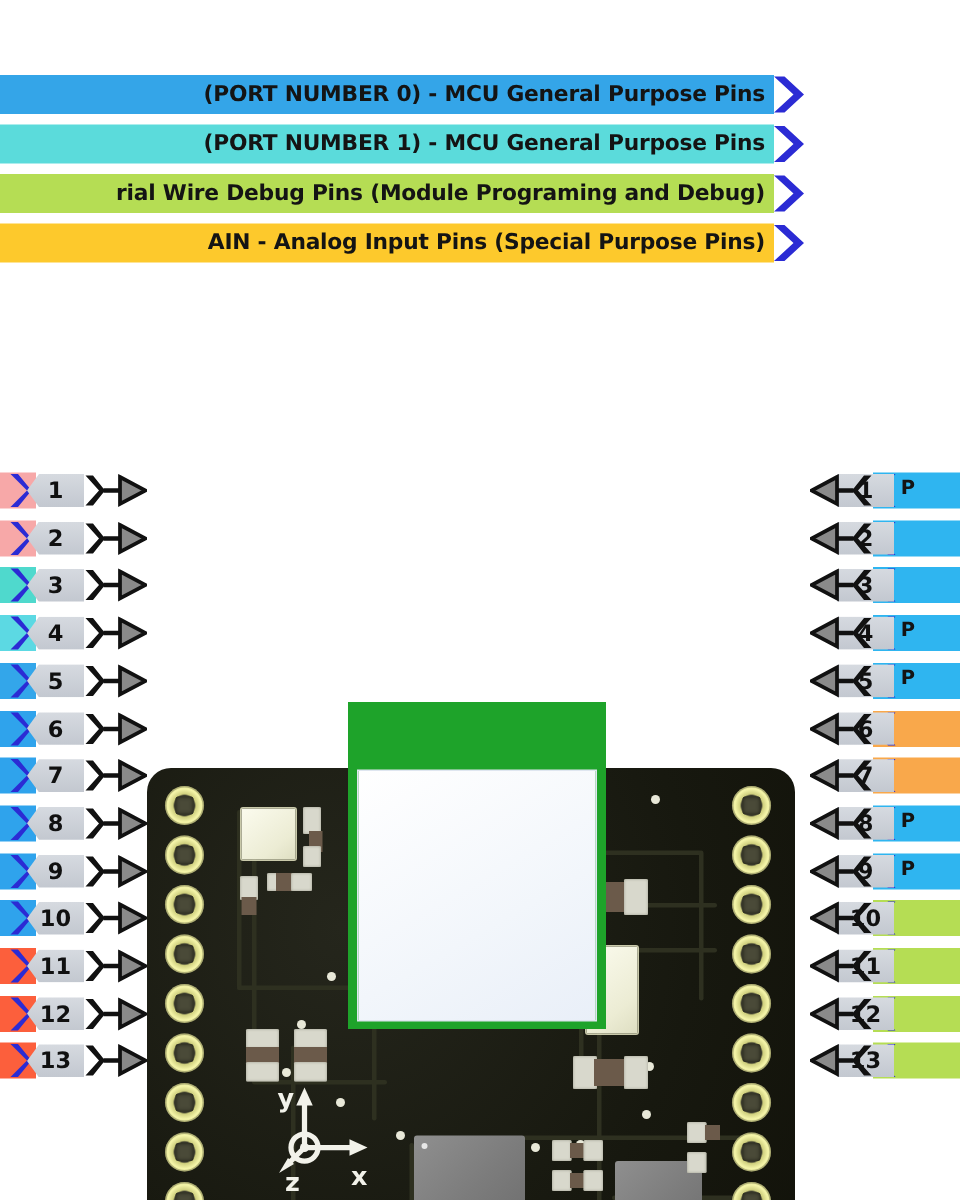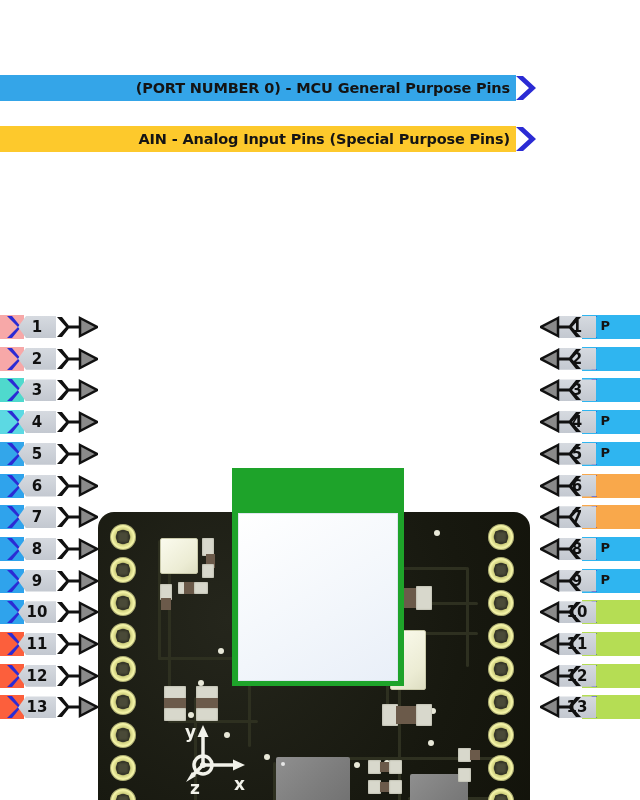--- a/index.html
+++ b/index.html
@@ -12,21 +12,20 @@
   #page { position: relative; width: 640px; height: 800px; background: #fff; }
 
   
   #legend { position: absolute; left: 0; top: 50px; width: 540px; }
   .legend-row {
     position: relative;
     height: 26px;
     margin-bottom: 7px;
     display: flex;
     align-items: center;
-    margin-top: 25px;
   }
   .legend-bar {
     position: relative;
     height: 26px;
     width: 516px;
     display: flex;
     align-items: center;
     justify-content: flex-end;
     padding-right: 6px;
   }
@@ -126,20 +125,36 @@
 </style>
 </head>
 <body>
 
 <div id="page">
 
   <div id="legend">
       <div class="legend-row">
         <div class="legend-bar" style="background: rgb(52, 165, 232);">
           <span class="legend-text">(PORT NUMBER 0) - MCU General Purpose Pins</span>
+        </div>
+        <svg class="legend-chev" viewBox="0 0 26 26">
+          <path d="M2 1 L15 13 L2 25 L9 25 L22 13 L9 1 Z" fill="#2b2bd4"></path>
+        </svg>
+      </div>
+      <div class="legend-row">
+        <div class="legend-bar" style="background: rgb(91, 219, 219);">
+          <span class="legend-text">(PORT NUMBER 1) - MCU General Purpose Pins</span>
+        </div>
+        <svg class="legend-chev" viewBox="0 0 26 26">
+          <path d="M2 1 L15 13 L2 25 L9 25 L22 13 L9 1 Z" fill="#2b2bd4"></path>
+        </svg>
+      </div>
+      <div class="legend-row">
+        <div class="legend-bar" style="background: rgb(181, 221, 84);">
+          <span class="legend-text">rial Wire Debug Pins (Module Programing and Debug)</span>
         </div>
         <svg class="legend-chev" viewBox="0 0 26 26">
           <path d="M2 1 L15 13 L2 25 L9 25 L22 13 L9 1 Z" fill="#2b2bd4"></path>
         </svg>
       </div>
       <div class="legend-row">
         <div class="legend-bar" style="background: rgb(253, 201, 44);">
           <span class="legend-text">AIN - Analog Input Pins (Special Purpose Pins)</span>
         </div>
         <svg class="legend-chev" viewBox="0 0 26 26">

